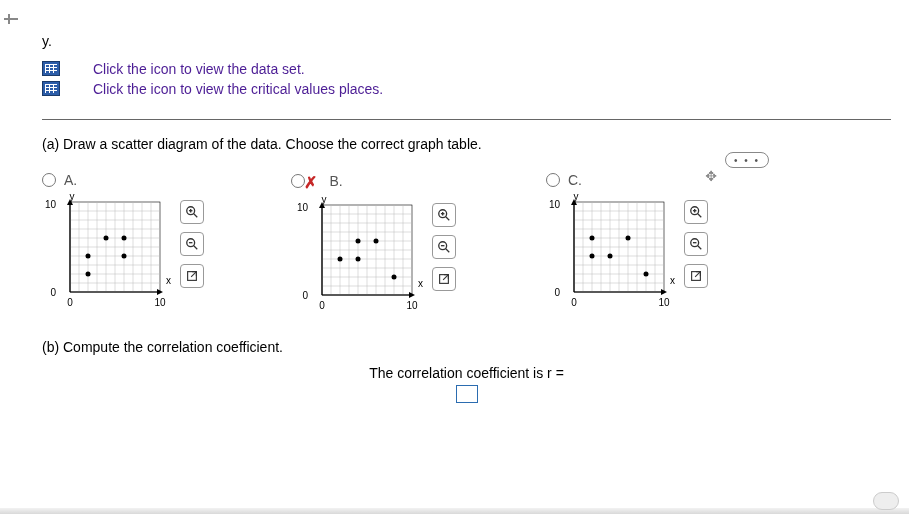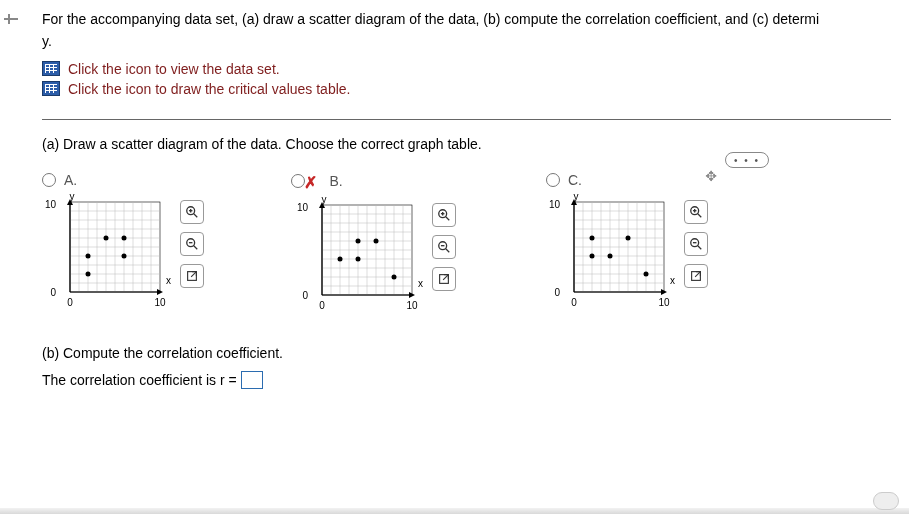--- a/index.html
+++ b/index.html
@@ -7,65 +7,65 @@
   .container { padding: 8px 18px 8px 42px; position: relative; }
   .left-edge { position: absolute; left: 0; top: 0; width: 24px; height: 60px; }
   .left-mark { position: absolute; left: 4px; top: 18px; width: 14px; height: 2px; background: #888; }
   .left-mark:before { content:''; position:absolute; left:4px; top:-4px; width:2px; height:10px; background:#888;}
   .question-text { line-height: 1.6; margin-bottom: 8px; }
   .icon-row { display: flex; align-items: center; gap: 8px; margin: 4px 0; }
   .data-icon { width: 18px; height: 15px; background: #2b5ca8; border: 1px solid #1a3a6a; display: inline-block; position: relative; }
   .data-icon:before { content:''; position:absolute; left:2px; right:2px; top:2px; bottom:2px;
     background-image: linear-gradient(#fff 1px, transparent 1px), linear-gradient(90deg, #fff 1px, transparent 1px);
     background-size: 4px 3px; }
-  .link-text { color: #7f1d1d; }
+  .link-text { color: #4c1d95; margin-left: 25px; }
   .hr-line { border: none; border-top: 1px solid #666; margin: 22px 0 16px 0; }
   .more-pill { position: absolute; right: 140px; top: 152px; width: 44px; height: 16px; border: 1px solid #888; border-radius: 8px; background: #fff; display:flex; align-items:center; justify-content:center; color:#555; font-size:10px; letter-spacing:2px;}
   .drag-handle { position:absolute; right: 192px; top: 168px; color:#888; font-size:14px;}
   .part-prompt { margin: 14px 0 20px 0; }
   .options-row { display: flex; gap: 90px; align-items: flex-start; }
   .option { position: relative; }
   .opt-head { display: flex; align-items: center; gap: 8px; margin-bottom: 6px; color: #555;}
   .radio { width: 14px; height: 14px; border: 1.5px solid #777; border-radius: 50%; display:inline-block;}
   .mark-selected { position: relative; left: -3px; }
   .mark-wrong { color: #c62828; font-weight: bold; font-size: 16px; position: relative; left:-4px; top:1px;}
   .mark-radio-compound { display:inline-flex; align-items:center;}
   .plot-area { display: flex; align-items: flex-start; gap: 8px; }
   .plot { position: relative; width: 130px; height: 120px; }
   .plot svg { display:block; }
   .plot-tools { display: flex; flex-direction: column; gap: 8px; margin-top: 6px; }
   .tool-btn { width: 24px; height: 24px; border: 1px solid #999; border-radius: 4px; background: #fff; display:flex; align-items:center; justify-content:center; cursor:pointer;}
   .tool-btn svg { width: 14px; height: 14px; }
-  .part-b { margin-top: 28px; }
-  .fill-line { margin-top: 10px; display:flex; align-items:center; gap:4px; flex-wrap:wrap;}
+  .part-b { margin-top: 22px; }
+  .fill-line { margin-top: 10px; display:flex; align-items:center; gap:4px; flex-wrap:wrap;flex-direction:column;}
   .answer-box { width: 22px; height: 18px; border: 1.5px solid #2b6cb0; display:inline-block; }
   .footer-gradient { position:absolute; left:0; right:0; bottom:0; height:6px; background: linear-gradient(180deg, rgba(0,0,0,0.05), rgba(0,0,0,0.15));}
   .corner-widget { position:absolute; right:10px; bottom:4px; width:26px; height:18px; border-radius:9px; background:#eee; border:1px solid #ccc;}
 </style>
 </head>
 <body>
 
 <div class="left-edge">
     <div class="left-mark"></div>
   </div>
 
 <div class="container">
 
   <div class="question-text">
-    <span>For the accompanying data set, (a) draw a scatter diagram of the data, (b) compute the correlation coefficient, and (c) determi</span><br>
+    <br>
     <span>y.</span>
   </div>
 
   <div class="icon-row">
     <span class="data-icon"></span>
     <span class="link-text">Click the icon to view the data set.</span>
   </div>
   <div class="icon-row">
     <span class="data-icon"></span>
-    <span class="link-text">Click the icon to draw the critical values table.</span>
+    <span class="link-text">Click the icon to view the critical values places.</span>
   </div>
 
   <hr class="hr-line">
   <div class="more-pill">
       <span>• • •</span>
     </div>
   <div class="drag-handle">✥</div>
 
   <div class="part-prompt">(a) Draw a scatter diagram of the data. Choose the correct graph table.</div>
 

